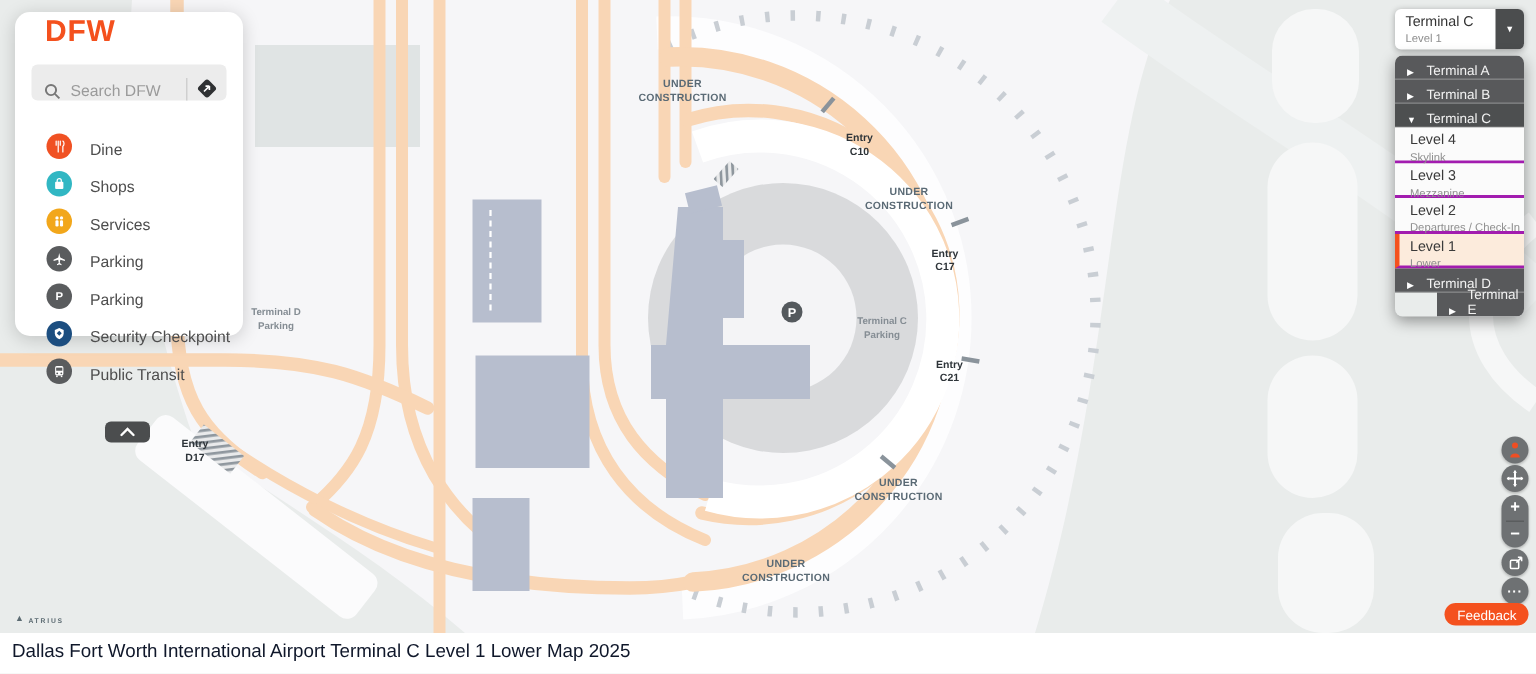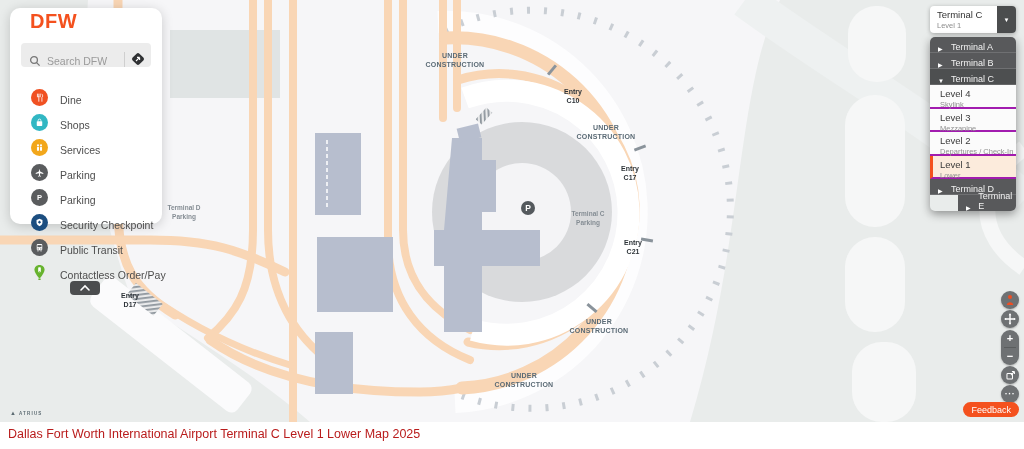--- a/index.html
+++ b/index.html
@@ -76,21 +76,21 @@
                justify-content:center; cursor:pointer; line-height:1; }
   .zoom-div { height:1px; background:#5a5d5e; margin:0 3px; }
   .dots { color:#fff; font-size:9px; font-weight:700; letter-spacing:.5px; line-height:1; }
 
   .feedback-btn { position:absolute; right:5px; top:402px; height:15px; background:#f4511e; color:#fff;
                   font-size:9px; display:flex; align-items:center; padding:0 8px; border-radius:8px;
                   z-index:6; cursor:pointer; }
 
   
   .caption-bar { position:absolute; left:0; top:422px; width:1024px; height:27px; background:#fff; z-index:7; }
-  .caption { position:absolute; left:8px; top:5px; font-size:12.5px; color:#b91c1c; }
+  .caption { position:absolute; left:8px; top:5px; font-size:12.5px; color:#0f172a; }
 </style>
 </head>
 <body>
 
 <div id="stage">
 
   <svg id="map-svg" viewBox="0 0 1024 422">
     <defs>
       <pattern id="hatch" width="4" height="4" patternUnits="userSpaceOnUse" patternTransform="rotate(45)">
         <rect width="4" height="4" fill="#e9eaeb"></rect>
@@ -275,31 +275,20 @@
               <rect x="4" y="3" width="8" height="9" rx="1.5" fill="#fff"></rect>
               <rect x="5" y="4.5" width="6" height="3" fill="#5a5c5e"></rect>
               <circle cx="6" cy="10" r="0.9" fill="#5a5c5e"></circle>
               <circle cx="10" cy="10" r="0.9" fill="#5a5c5e"></circle>
               <rect x="5" y="12.2" width="1.5" height="1.5" fill="#fff"></rect>
               <rect x="9.5" y="12.2" width="1.5" height="1.5" fill="#fff"></rect>
             </svg>
         </span>
         <span class="mi-label">Public Transit</span>
       </div>
-      <div class="menu-item">
-        <span class="mi-icon mi-pin">
-          <svg width="15" height="17" viewBox="0 0 16 18">
-              <path d="M8,1 c3.2,0 5.4,2.3 5.4,5.1 c0,3.6 -5.4,9.4 -5.4,9.4 s-5.4,-5.8 -5.4,-9.4 C2.6,3.3 4.8,1 8,1 z" fill="#67b32e"></path>
-              <rect x="6.6" y="3.4" width="2.8" height="5.2" rx="0.7" fill="#fff"></rect>
-              <rect x="7.3" y="7.5" width="1.4" height="0.7" fill="#67b32e"></rect>
-              <rect x="6.8" y="15.4" width="2.4" height="1.6" fill="#67b32e"></rect>
-            </svg>
-        </span>
-        <span class="mi-label">Contactless Order/Pay</span>
-      </div>
     </div>
   </div>
 
   <div class="collapse-btn">
     <svg width="12" height="8" viewBox="0 0 12 8">
       <polyline points="2,6 6,2 10,6" stroke="#fff" stroke-width="1.6" fill="none" stroke-linecap="round"></polyline>
     </svg>
   </div>
 
   <div class="attrib">

